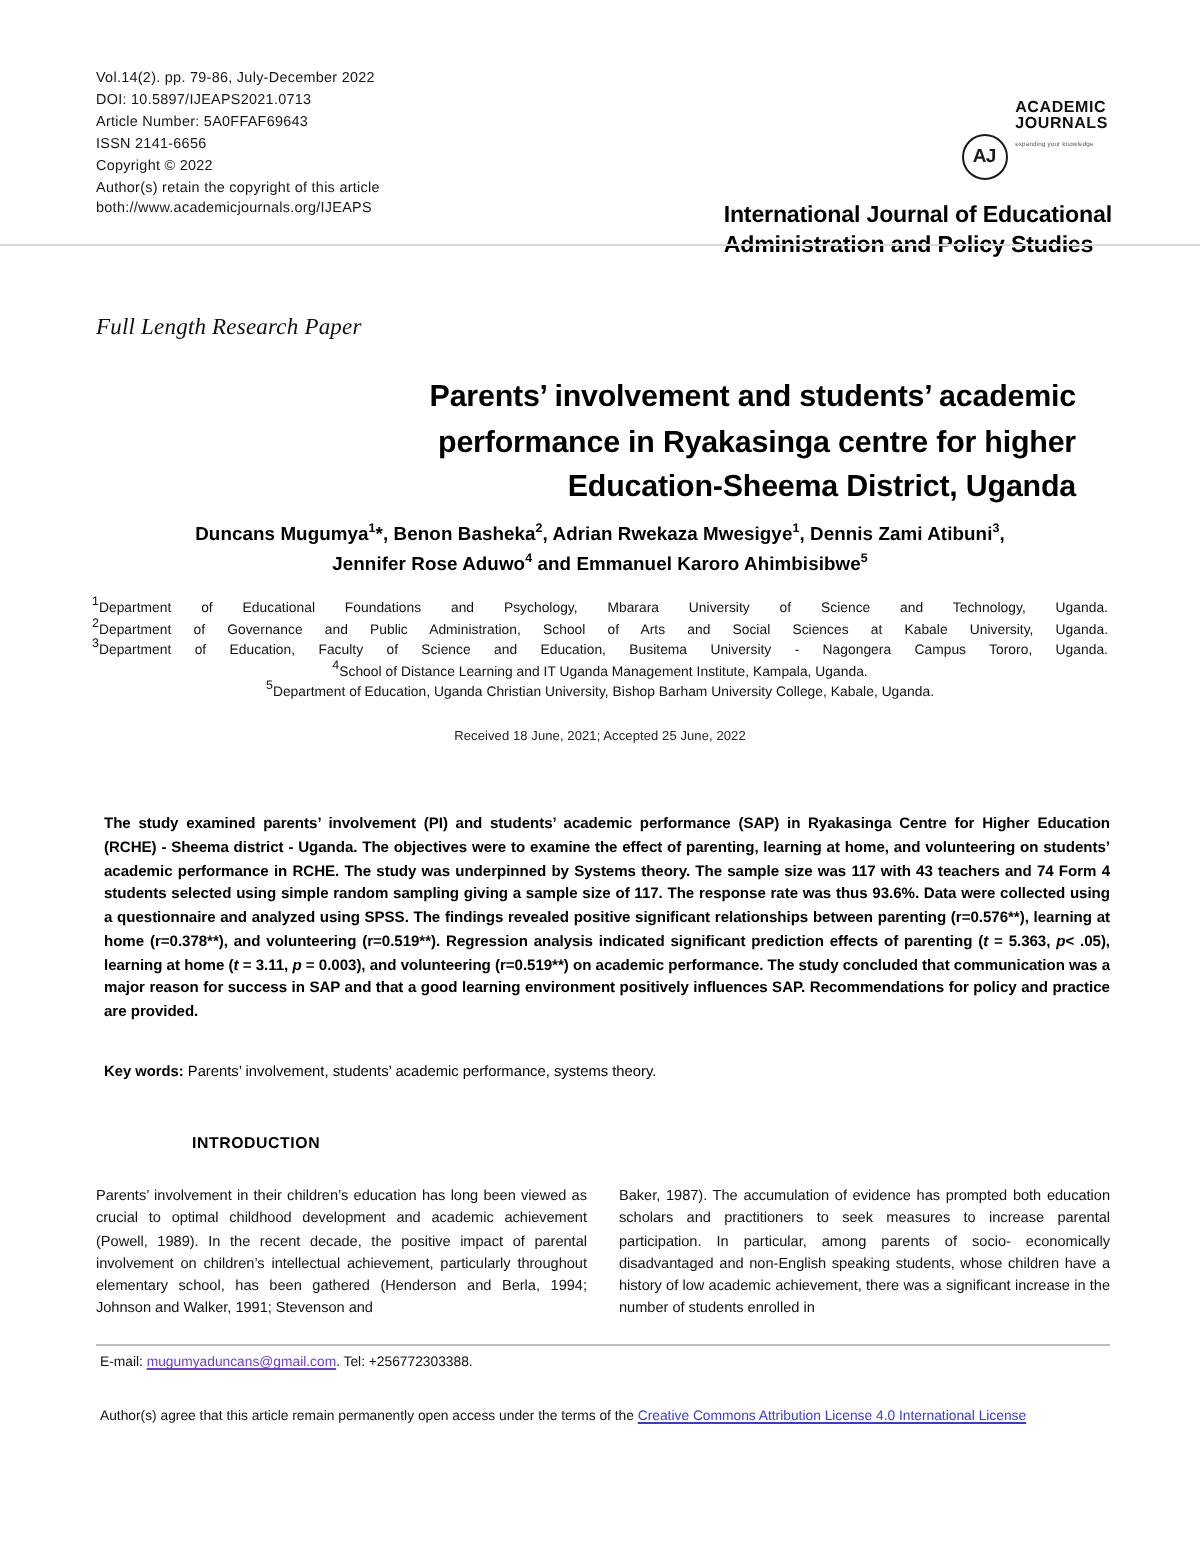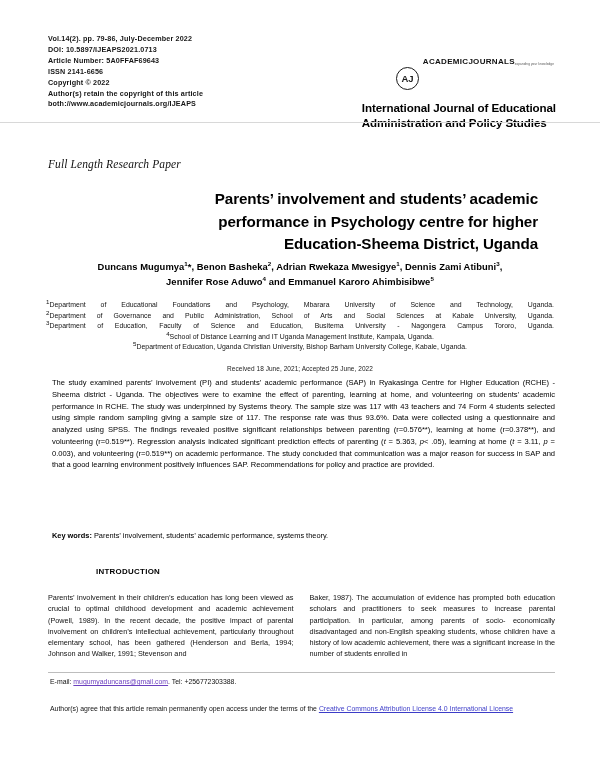--- a/index.html
+++ b/index.html
@@ -33,21 +33,20 @@
     justify-content: space-between;
     padding: 34px 44px 0 48px;
     box-sizing: border-box;
   }
   .journal-meta {
     font-size: 7.2px;
     line-height: 10.9px;
     color: #161616;
     letter-spacing: 0.15px;
     white-space: nowrap;
-    font-weight: bold;
   }
   .journal-meta div { white-space: nowrap; }
 
   .masthead-right {
     display: flex;
     flex-direction: column;
     align-items: flex-end;
     padding-top: 2px;
   }
   .aj-logo {
@@ -67,21 +66,21 @@
     justify-content: center;
     font-size: 9.5px;
     font-weight: bold;
     letter-spacing: -0.3px;
     color: #1a1a1a;
     font-family: Liberation Sans, sans-serif;
     margin-top: 31px;
   }
   .aj-words {
     display: flex;
-    flex-direction: row;
+    flex-direction: column;
     line-height: 8.3px;
   }
   .aj-words .l1, .aj-words .l2 {
     font-size: 8px;
     font-weight: bold;
     letter-spacing: 0.3px;
     color: #111;
   }
   .aj-words .l3 {
     font-size: 3.1px;
@@ -177,23 +176,23 @@
     font-size: 6.5px;
     color: #222;
     letter-spacing: 0.05px;
   }
 
   
   .abstract {
     position: absolute;
     left: 52px;
     right: 45px;
-    top: 377px;
+    top: 406px;
     font-size: 7.55px;
-    font-weight: normal;
+    font-weight: bold;
     line-height: 11.75px;
     text-align: justify;
     color: #000;
     letter-spacing: -0.02px;
   }
   .abstract i { font-style: italic; }
 
   
   .keywords {
     position: absolute;
@@ -303,21 +302,21 @@
         <div>Administration and Policy Studies</div>
       </div>
     </div>
   </div>
   <div class="hr-top"></div>
 
   <div class="article-type">Full Length Research Paper</div>
 
   <div class="paper-title">
     <div>Parents’ involvement and students’ academic</div>
-    <div>performance in Psychology centre for higher</div>
+    <div>performance in Ryakasinga centre for higher</div>
     <div>Education-Sheema District, Uganda</div>
   </div>
 
   <div class="authors">
     <div>Duncans Mugumya<sup>1</sup>*, Benon Basheka<sup>2</sup>, Adrian Rwekaza Mwesigye<sup>1</sup>, Dennis Zami Atibuni<sup>3</sup>,</div>
     <div>Jennifer Rose Aduwo<sup>4</sup> and Emmanuel Karoro Ahimbisibwe<sup>5</sup></div>
   </div>
 
   <div class="affils">
     <div class="a-just"><sup>1</sup><span>Department of Educational Foundations and Psychology, Mbarara University of Science and Technology, Uganda.</span></div>

